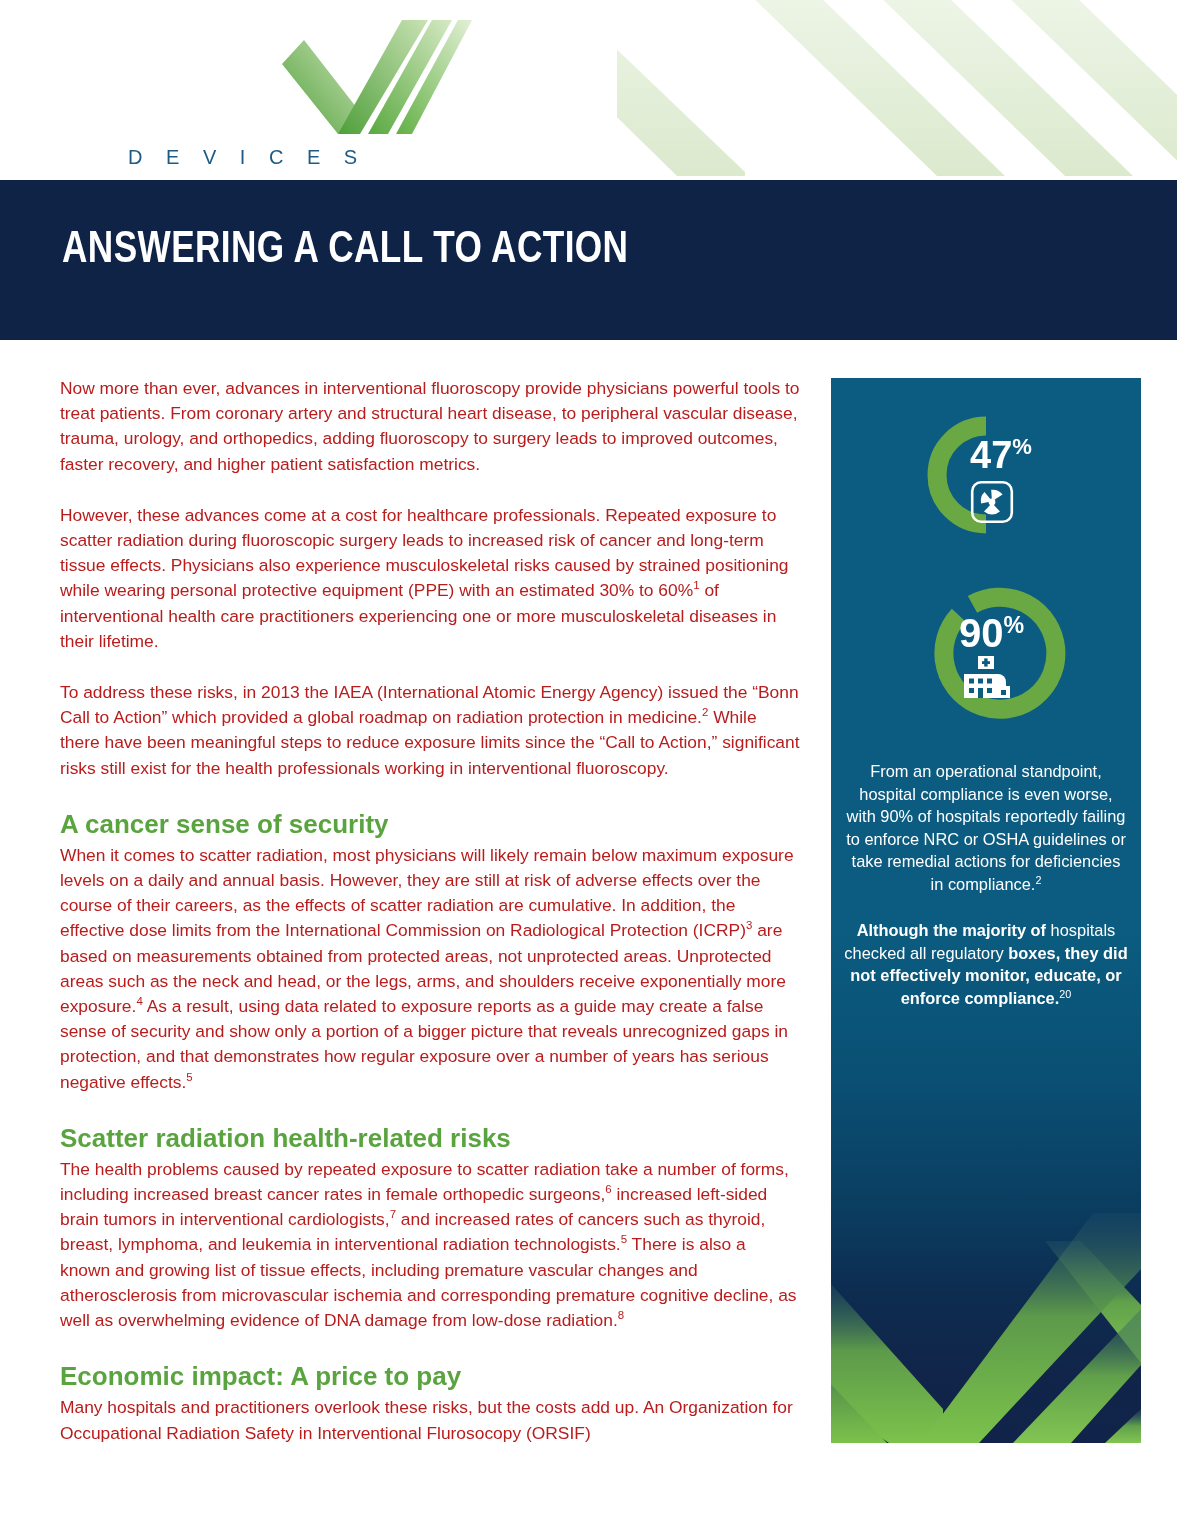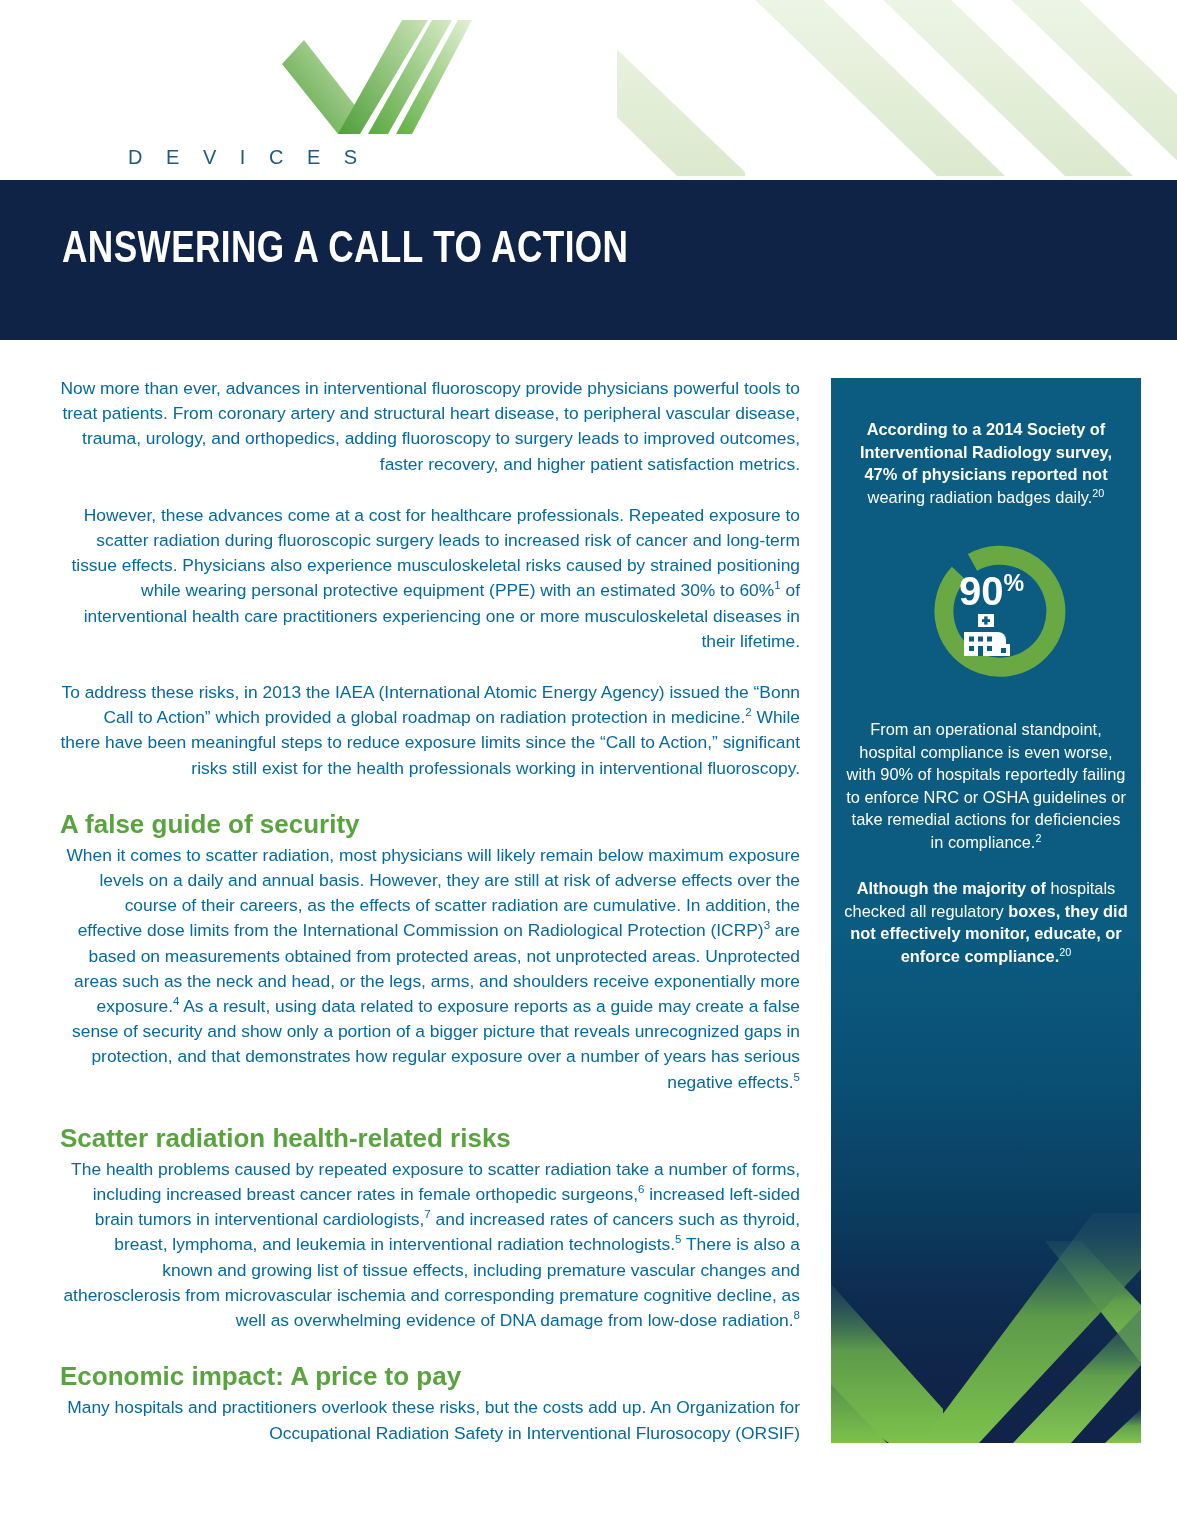--- a/index.html
+++ b/index.html
@@ -96,24 +96,24 @@
 
   
   .main-col {
     position: absolute;
     left: 60px;
     top: 376px;
     width: 740px;
   }
   .body-par {
     margin: 0 0 26px 0;
-    color: #0369a1;
+    color: #b91c1c;
     font-size: 17.4px;
     line-height: 25.2px;
-    text-align: right;
+    text-align: left;
     font-family: "Liberation Sans", sans-serif;
   }
   .body-par.tight { margin-bottom: 0; }
   .sec-head {
     margin: 12px 0 2px 0;
     color: #5aa440;
     font-size: 26px;
     font-weight: bold;
     line-height: 34px;
     font-family: "Liberation Sans", sans-serif;
@@ -229,35 +229,49 @@
 </div>
 
 <div class="main-col">
 
   <p class="body-par">Now more than ever, advances in interventional fluoroscopy provide physicians powerful tools to treat patients. From coronary artery and structural heart disease, to peripheral vascular disease, trauma, urology, and orthopedics, adding fluoroscopy to surgery leads to improved outcomes, faster recovery, and higher patient satisfaction metrics.</p>
 
   <p class="body-par"><span>However, these advances come at a cost for healthcare professionals. Repeated exposure to scatter radiation during fluoroscopic surgery leads to increased risk of cancer and long-term tissue effects. Physicians also experience musculoskeletal risks caused by strained positioning while wearing personal protective equipment (PPE) with an estimated 30% to 60%</span><sup>1</sup><span> of interventional health care practitioners experiencing one or more musculoskeletal diseases in their lifetime.</span></p>
 
   <p class="body-par"><span>To address these risks, in 2013 the IAEA (International Atomic Energy Agency) issued the “Bonn Call to Action” which provided a global roadmap on radiation protection in medicine.</span><sup>2</sup><span> While there have been meaningful steps to reduce exposure limits since the “Call to Action,” significant risks still exist for the health professionals working in interventional fluoroscopy.</span></p>
 
-  <h2 class="sec-head">A false guide of security</h2>
+  <h2 class="sec-head">A cancer sense of security</h2>
   <p class="body-par"><span>When it comes to scatter radiation, most physicians will likely remain below maximum exposure levels on a daily and annual basis. However, they are still at risk of adverse effects over the course of their careers, as the effects of scatter radiation are cumulative. In addition, the effective dose limits from the International Commission on Radiological Protection (ICRP)</span><sup>3</sup><span> </span><span>are based on measurements obtained from protected areas, not unprotected areas. Unprotected areas such as the neck and head, or the legs, arms, and shoulders receive exponentially more exposure.</span><sup>4</sup><span> As a result, using data related to exposure reports as a guide may create a false sense of security and show only a portion of a bigger picture that reveals unrecognized gaps in protection, and that demonstrates how regular exposure over a number of years has serious negative effects.</span><sup>5</sup></p>
 
   <h2 class="sec-head">Scatter  radiation  health-related  risks</h2>
   <p class="body-par"><span>The health problems caused by repeated exposure to scatter radiation take a number of forms, including increased breast cancer rates in female orthopedic surgeons,</span><sup>6</sup><span> increased left-sided brain tumors in interventional cardiologists,</span><sup>7</sup><span> and increased rates of cancers such as thyroid, breast, lymphoma, and leukemia in interventional radiation technologists.</span><sup>5</sup><span> There is also a known and growing list of tissue effects, including premature vascular changes and atherosclerosis from microvascular ischemia and corresponding premature cognitive decline, as well as overwhelming evidence of DNA damage from low-dose radiation.</span><sup>8</sup></p>
 
   <h2 class="sec-head">Economic impact: A price to pay</h2>
   <p class="body-par tight">Many hospitals and practitioners overlook these risks, but the costs add up. An Organization for Occupational Radiation Safety in Interventional Flurosocopy (ORSIF)</p>
 </div>
 
 <div class="sidebar">
 
   <div class="stat-block" style="padding-top:22px;">
-    <div class="caption" style="margin-top:18px;">
-      <b>According to a 2014 Society of Interventional  Radiology  survey, </b><b>47% of physicians reported not</b><span> wearing radiation badges daily.</span><sup>20</sup>
+    <div class="donut" style="width:180px;height:150px;">
+      <svg width="180" height="150" viewBox="0 0 180 150" xmlns="http://www.w3.org/2000/svg">
+        <path d="M 90 26 A 49 49 0 1 0 90 124" fill="none" stroke="#6aa843" stroke-width="19" stroke-linecap="butt"></path>
+      </svg>
+      <div class="donut-num" style="left:74px;top:36px;font-size:38px;">
+        <span>47</span><span class="pct">%</span>
+      </div>
+      <div class="donut-icon" style="left:74px;top:80px;width:44px;height:44px;">
+        <svg width="44" height="44" viewBox="0 0 44 44" xmlns="http://www.w3.org/2000/svg">
+          <rect x="2.2" y="2.2" width="39.6" height="39.6" rx="9" ry="9" fill="none" stroke="#ffffff" stroke-width="2.6"></rect>
+          <circle cx="22" cy="22" r="3.4" fill="#ffffff"></circle>
+          <path d="M22 21.2 L13.2 13.2 A12.4 12.4 0 0 0 11.4 25 Z" fill="#ffffff" transform="rotate(8 22 22)"></path>
+          <path d="M22 21.2 L32.6 14.6 A12.4 12.4 0 0 0 21.2 9.8 Z" fill="#ffffff"></path>
+          <path d="M22 23 L30 31.6 A12.4 12.4 0 0 1 14 31.6 Z" fill="#ffffff"></path>
+        </svg>
+      </div>
     </div>
   </div>
 
   <div class="stat-block" style="padding-top:34px;">
     <div class="donut" style="width:180px;height:152px;">
       <svg width="180" height="152" viewBox="0 0 180 152" xmlns="http://www.w3.org/2000/svg">
         <path d="M 76.5 20.4 A 56 56 0 1 1 62.8 31.2" fill="none" stroke="#6aa843" stroke-width="19" stroke-linecap="butt"></path>
       </svg>
       <div class="donut-num" style="left:63px;top:29px;font-size:40px;">
         <span>90</span><span class="pct">%</span>

